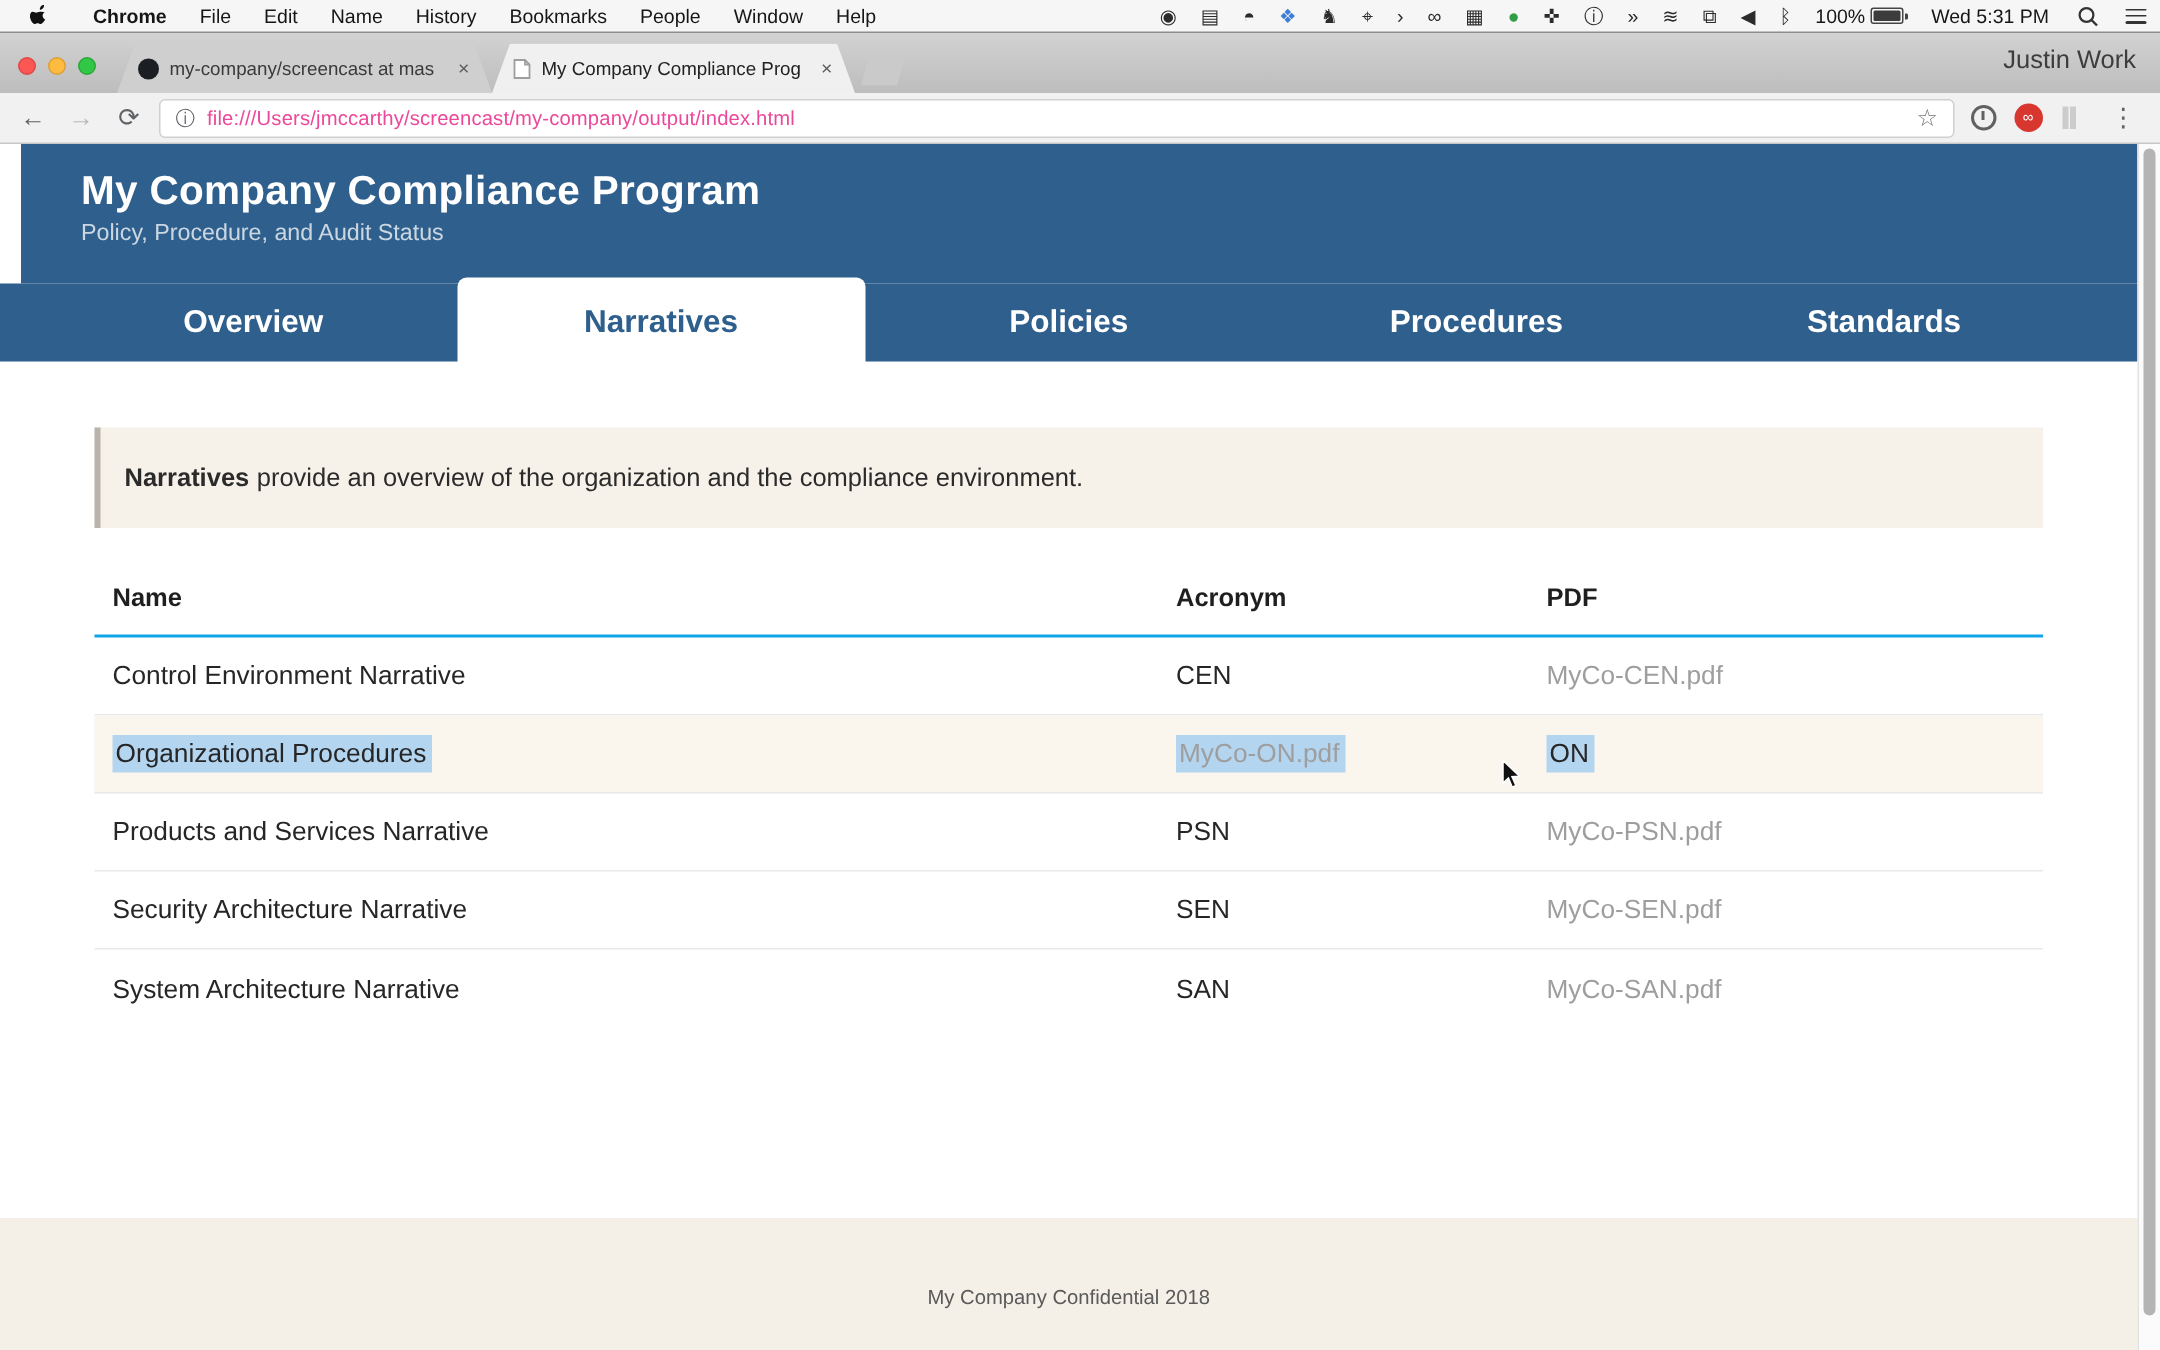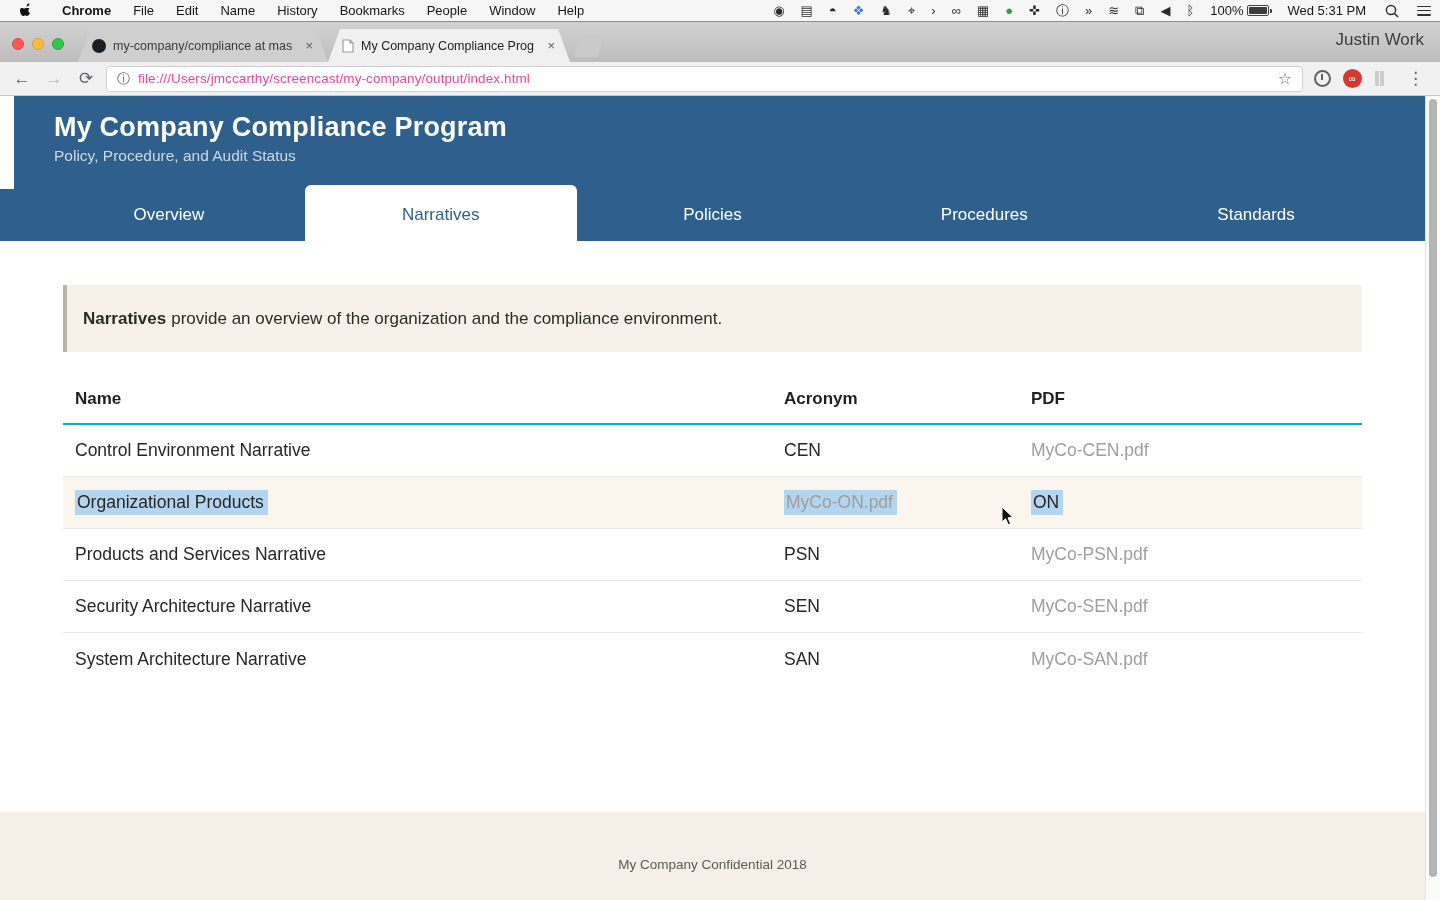--- a/index.html
+++ b/index.html
@@ -76,21 +76,21 @@
   .menu-dots { font-size:17px; color:#5f6368; padding:0 6px; }
 
   
   .viewport { position:absolute; top:96px; left:0; width:1440px; height:804px; display:flex; }
   .webpage { width:1425px; height:804px; background:#fff; }
   .hero { background:#2f5f8c; height:93px; padding:16px 0 0 40px;margin-left:14px; }
   .hero h1 { color:#fff; font-size:27px; font-weight:bold; letter-spacing:.2px; }
   .hero .subtitle { color:rgba(255,255,255,.75); font-size:15.5px; margin-top:4px; }
   .pagenav { background:#2f5f8c; height:52px; display:flex; padding:0 33px; }
   .ptab { flex:1; display:flex; align-items:center; justify-content:center;
-    color:#fff; font-size:17px; font-weight:normal;text-align:right; }
+    color:#fff; font-size:21px; font-weight:bold;text-align:right; }
   .ptab.active { position:relative; top:-4px; height:60px; background:#fff; color:#2f5f8c;
     border-radius:6px 6px 0 0; z-index:2; }
   .pagemain { height:527px; background:#fff; }
   .callout { margin:44px 63px 0; height:67px; background:#f7f2e9; border-left:4px solid #b9b3a9;
     display:flex; align-items:center; padding-left:16px; font-size:17px; color:#2b2b2b; }
   .callout b { margin-right:5px; }
   .ctable { margin:23px 63px 0; }
   .trow { display:grid; grid-template-columns:709px 247px 1fr; align-items:center; }
   .trow.head { height:50px; border-bottom:2px solid #0ea5e9; font-weight:bold; font-size:17px; color:#1f1f1f; }
   .trow.data { height:52px; border-bottom:1px solid #e9e9e9; font-size:17.5px; color:#262626; }
@@ -172,21 +172,21 @@
   </div>
 
   <div class="tabstrip">
     <div class="lights">
       <span class="light red"></span>
       <span class="light yellow"></span>
       <span class="light green"></span>
     </div>
     <div class="tab inactive">
       <span class="favicon-github"></span>
-      <span class="title">my-company/compliance at mas</span>
+      <span class="title">my-company/screencast at mas</span>
       <span class="close">×</span>
     </div>
     <div class="tab active">
       <svg width="12" height="14" viewBox="0 0 12 14">
           <path d="M1 1 h7 l3 3 v9 h-10 z" fill="#fff" stroke="#9e9e9e" stroke-width="1.2"></path>
           <path d="M8 1 v3 h3" fill="none" stroke="#9e9e9e" stroke-width="1.2"></path>
         </svg>
       <span class="title">My Company Compliance Prog</span>
       <span class="close">×</span>
     </div>
@@ -244,21 +244,21 @@
             <div>PDF</div>
           </div>
 
           <div class="trow data">
             <div>Control Environment Narrative</div>
             <div>CEN</div>
             <div><a class="pdf-link">MyCo-CEN.pdf</a></div>
           </div>
 
           <div class="trow data hovered">
-            <div><span class="sel">Organizational Products</span></div>
+            <div><span class="sel">Organizational Procedures</span></div>
             <div><a class="pdf-link sel">MyCo-ON.pdf</a></div>
             <div><span class="sel">ON</span></div>
           </div>
 
           <div class="trow data">
             <div>Products and Services Narrative</div>
             <div>PSN</div>
             <div><a class="pdf-link">MyCo-PSN.pdf</a></div>
           </div>
 

